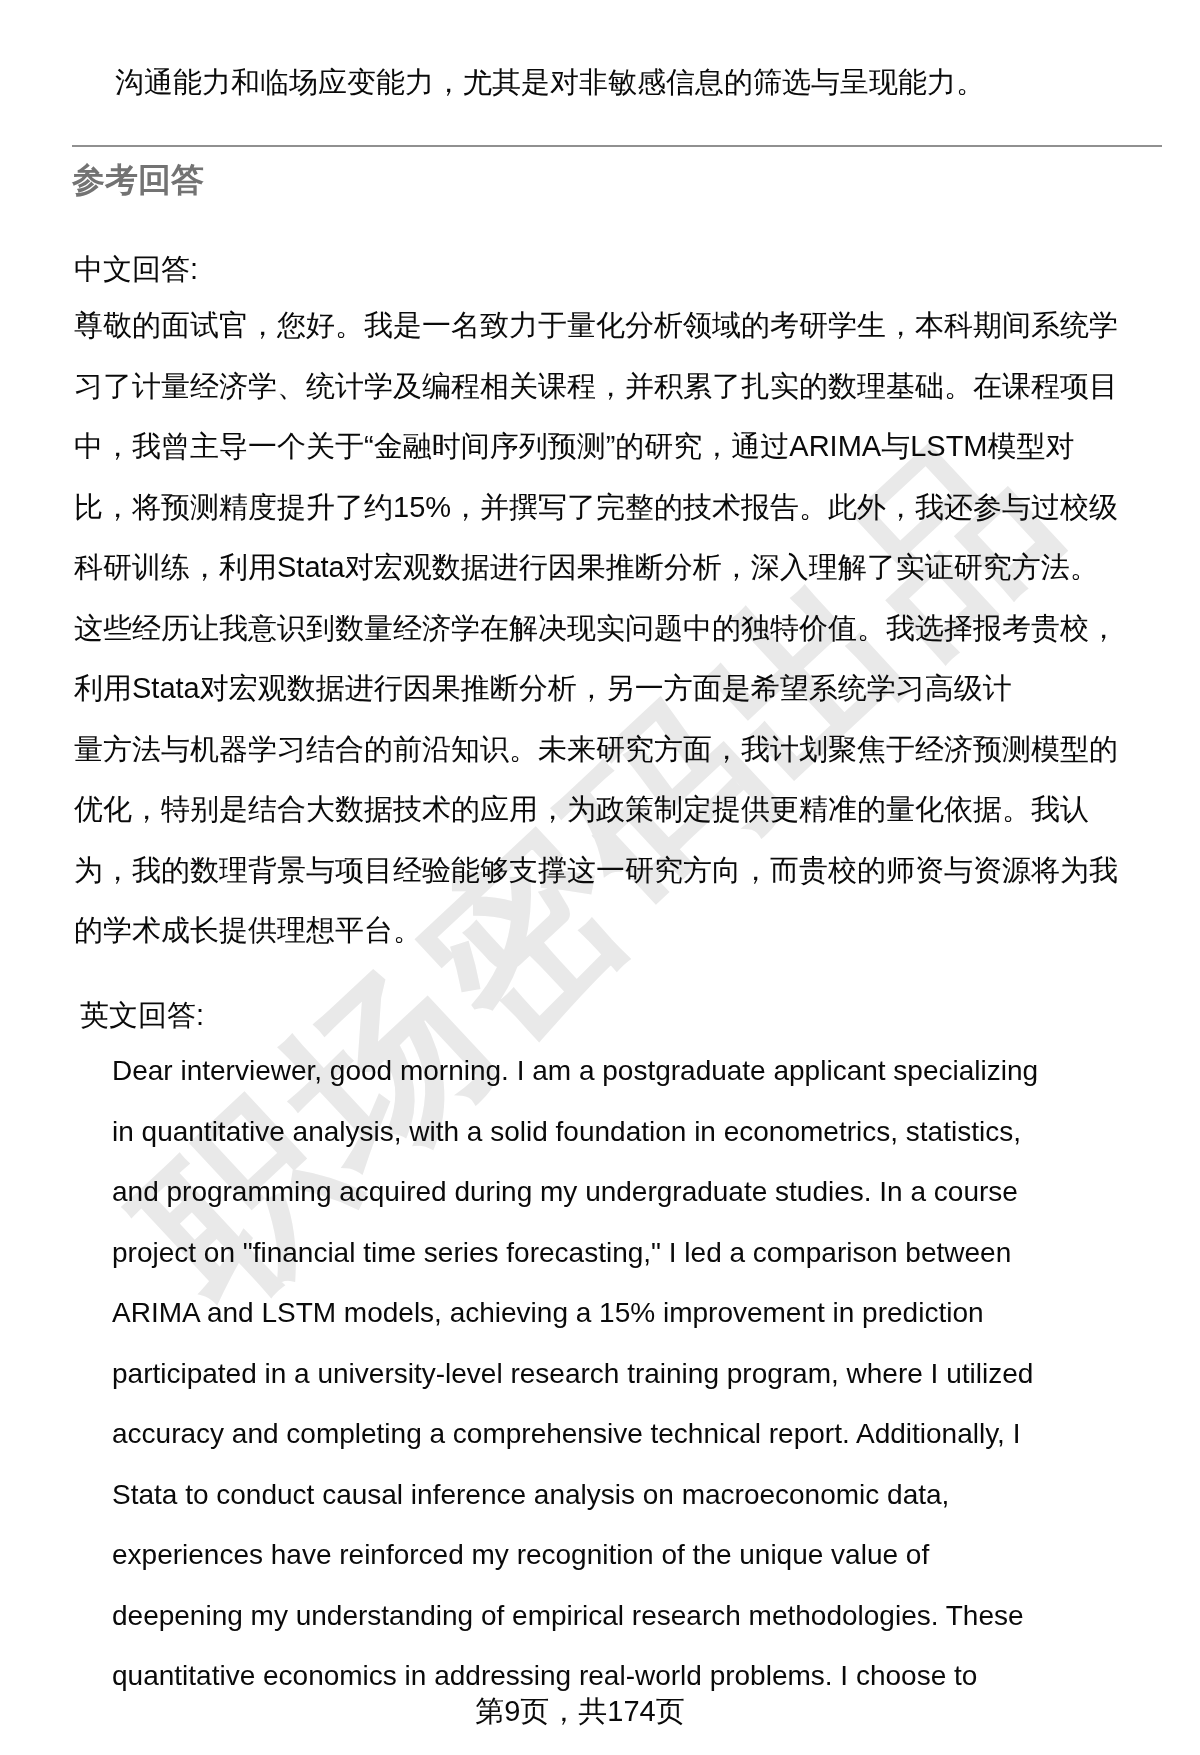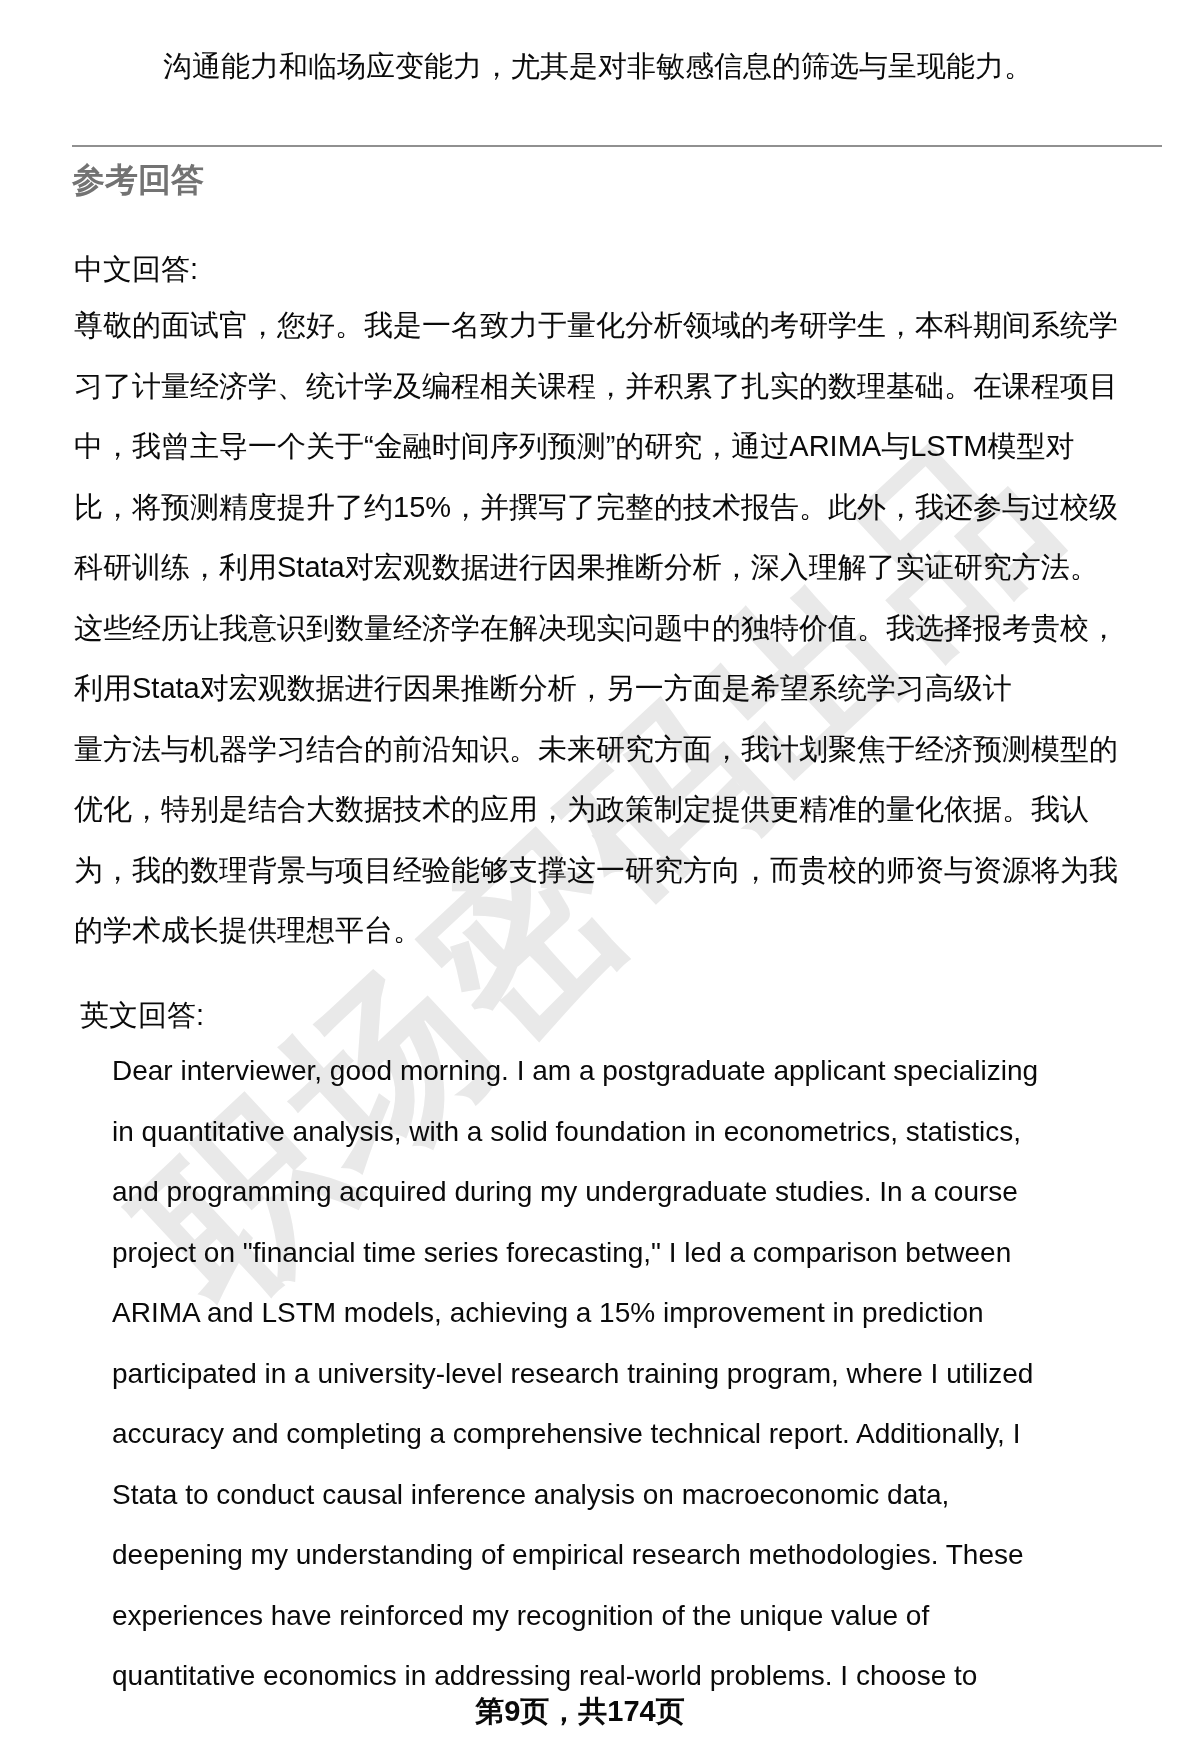--- a/index.html
+++ b/index.html
@@ -24,26 +24,25 @@
     color: #e9e9e9;
     white-space: nowrap;
     transform: rotate(-43deg);
     transform-origin: 50% 50%;
     z-index: 0;
     user-select: none;
   }
   .content { position: absolute; inset: 0; z-index: 1; }
   .intro-line {
     position: absolute;
-    top: 50px;
+    top: 66px;
     left: 115px;
     font-size: 29px;
     line-height: 32px;
     white-space: nowrap;
-    margin-left: 48px;
   }
   .divider {
     position: absolute;
     top: 145px;
     left: 72px;
     width: 1090px;
     height: 2px;
     background: #909090;
   }
   .section-heading {
@@ -85,21 +84,20 @@
   }
   .en-para .tline { line-height: 60.5px; height: 60.5px; white-space: nowrap; margin-left: 38px; }
   .page-footer {
     position: absolute;
     top: 1692px;
     left: 0;
     width: 1160px;
     text-align: center;
     font-size: 29px;
     white-space: nowrap;
-    font-weight: bold;
   }
 </style>
 </head>
 <body>
 
 <div class="page">
 
   <div class="watermark">职场密码出品</div>
 
   <div class="content">
@@ -130,21 +128,21 @@
 
     <div class="en-para">
       <div class="tline">Dear interviewer, good morning. I am a postgraduate applicant specializing</div>
       <div class="tline">in quantitative analysis, with a solid foundation in econometrics, statistics,</div>
       <div class="tline">and programming acquired during my undergraduate studies. In a course</div>
       <div class="tline">project on "financial time series forecasting," I led a comparison between</div>
       <div class="tline">ARIMA and LSTM models, achieving a 15% improvement in prediction</div>
       <div class="tline">participated in a university-level research training program, where I utilized</div>
       <div class="tline">accuracy and completing a comprehensive technical report. Additionally, I</div>
       <div class="tline">Stata to conduct causal inference analysis on macroeconomic data,</div>
+      <div class="tline">experiences have reinforced my recognition of the unique value of</div>
       <div class="tline">deepening my understanding of empirical research methodologies. These</div>
-      <div class="tline">experiences have reinforced my recognition of the unique value of</div>
       <div class="tline">quantitative economics in addressing real-world problems. I choose to</div>
     </div>
 
     <div class="page-footer">第9页，共174页</div>
 
   </div>
 </div>
 
 </body></html>

